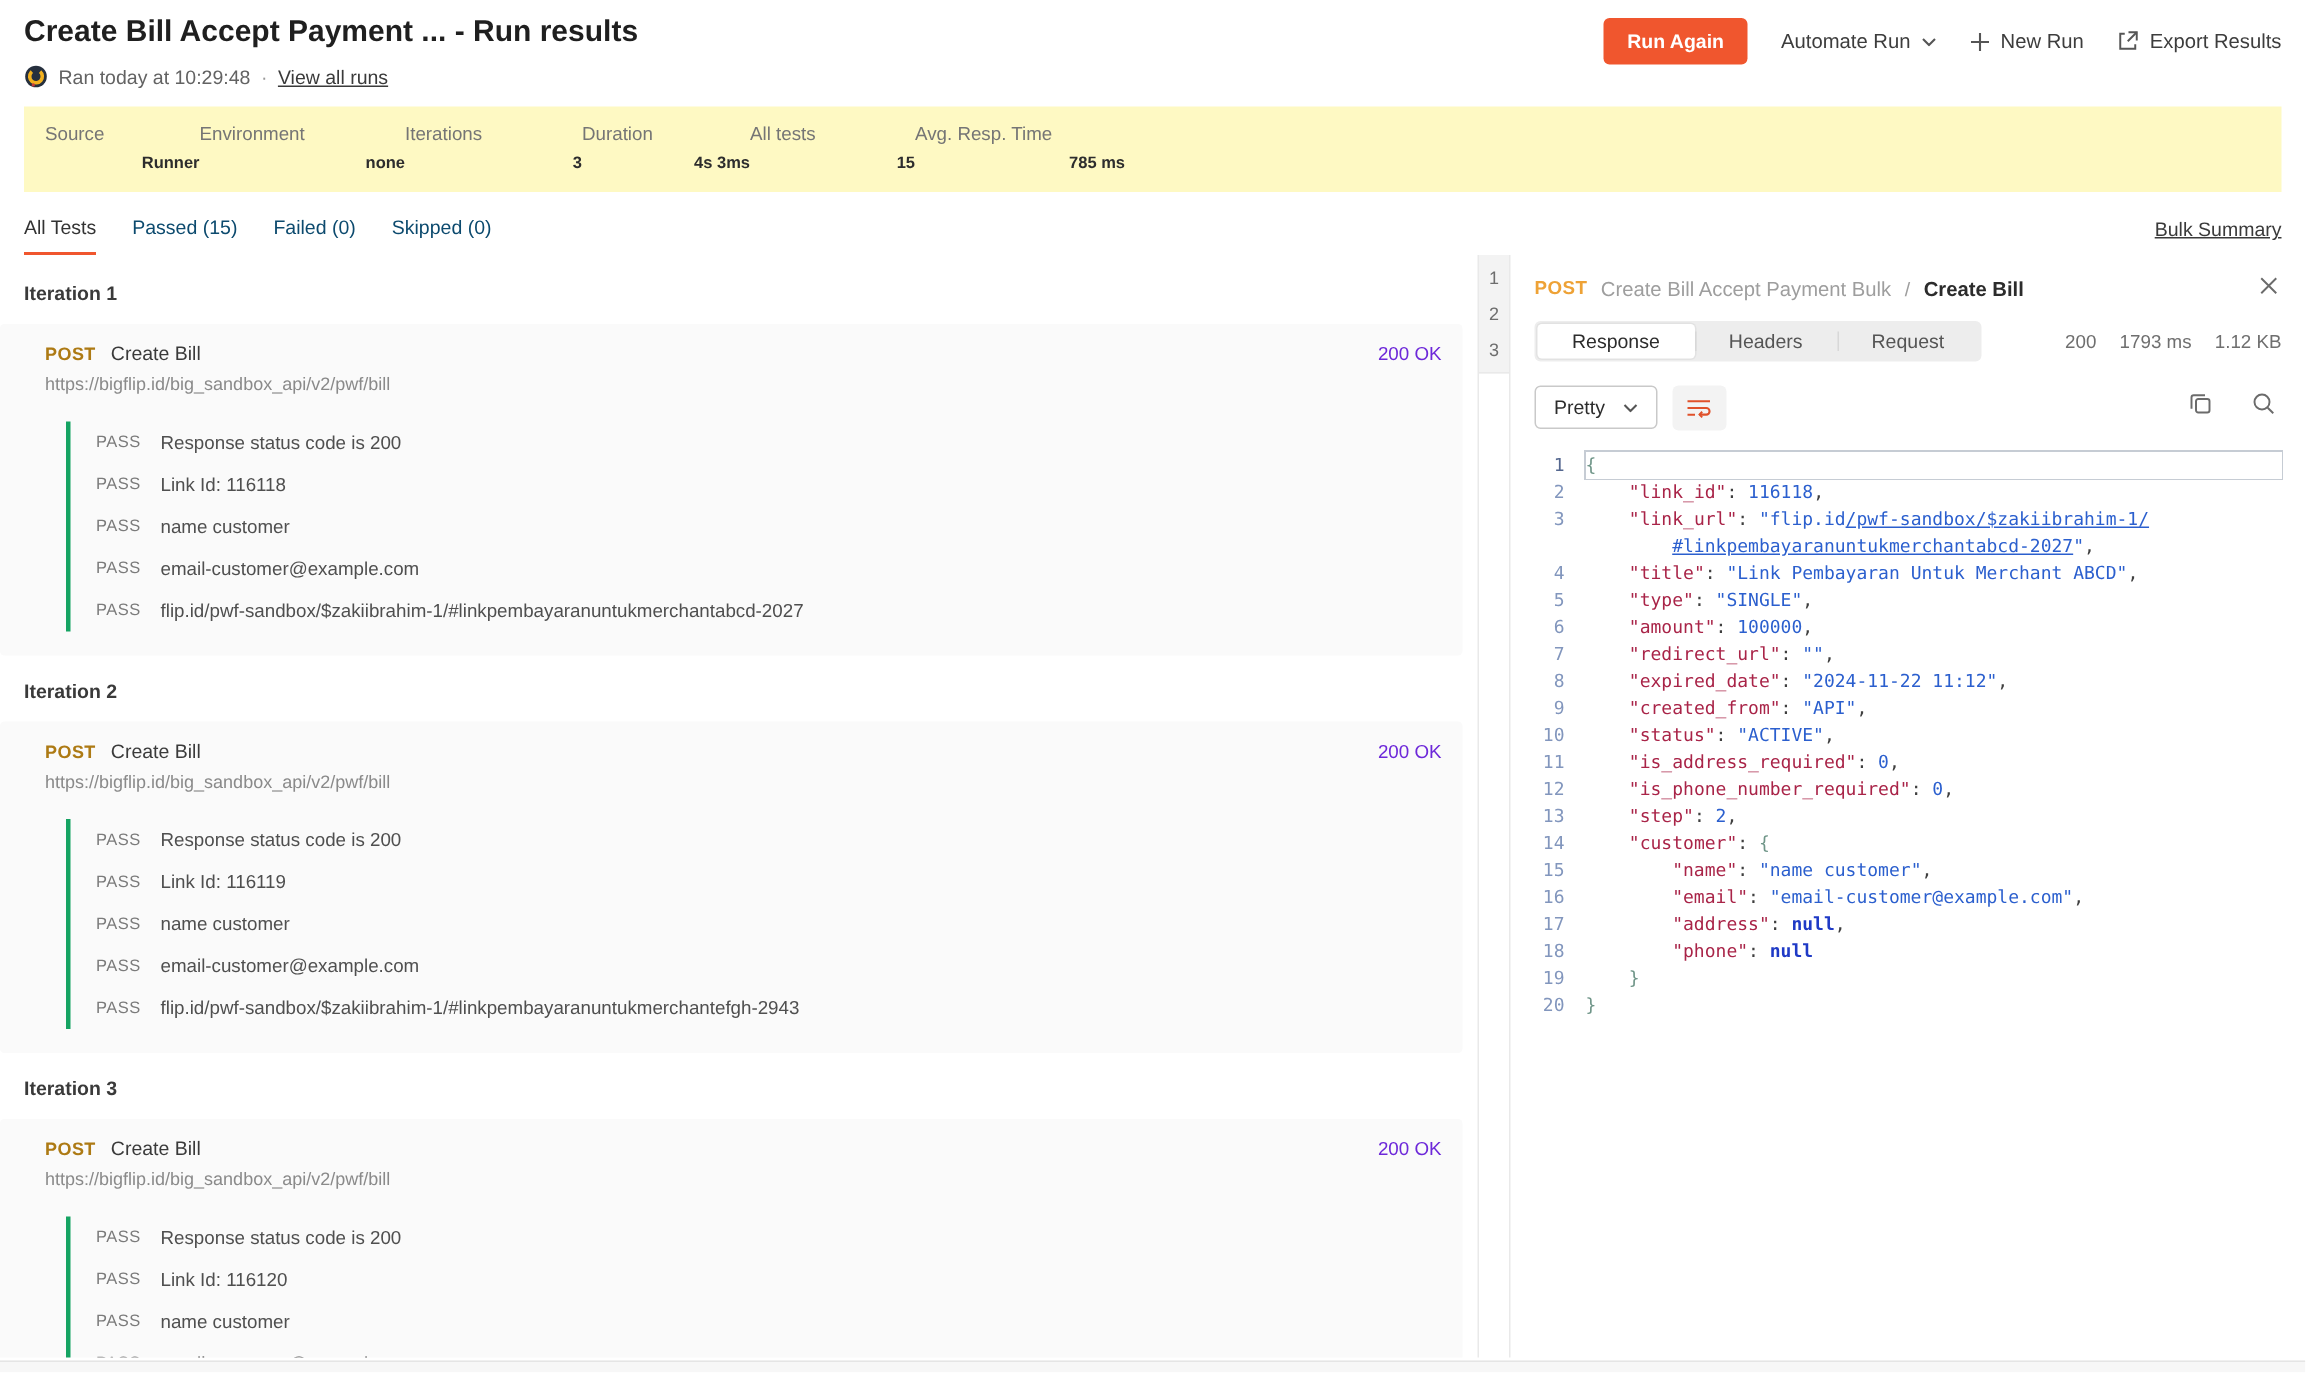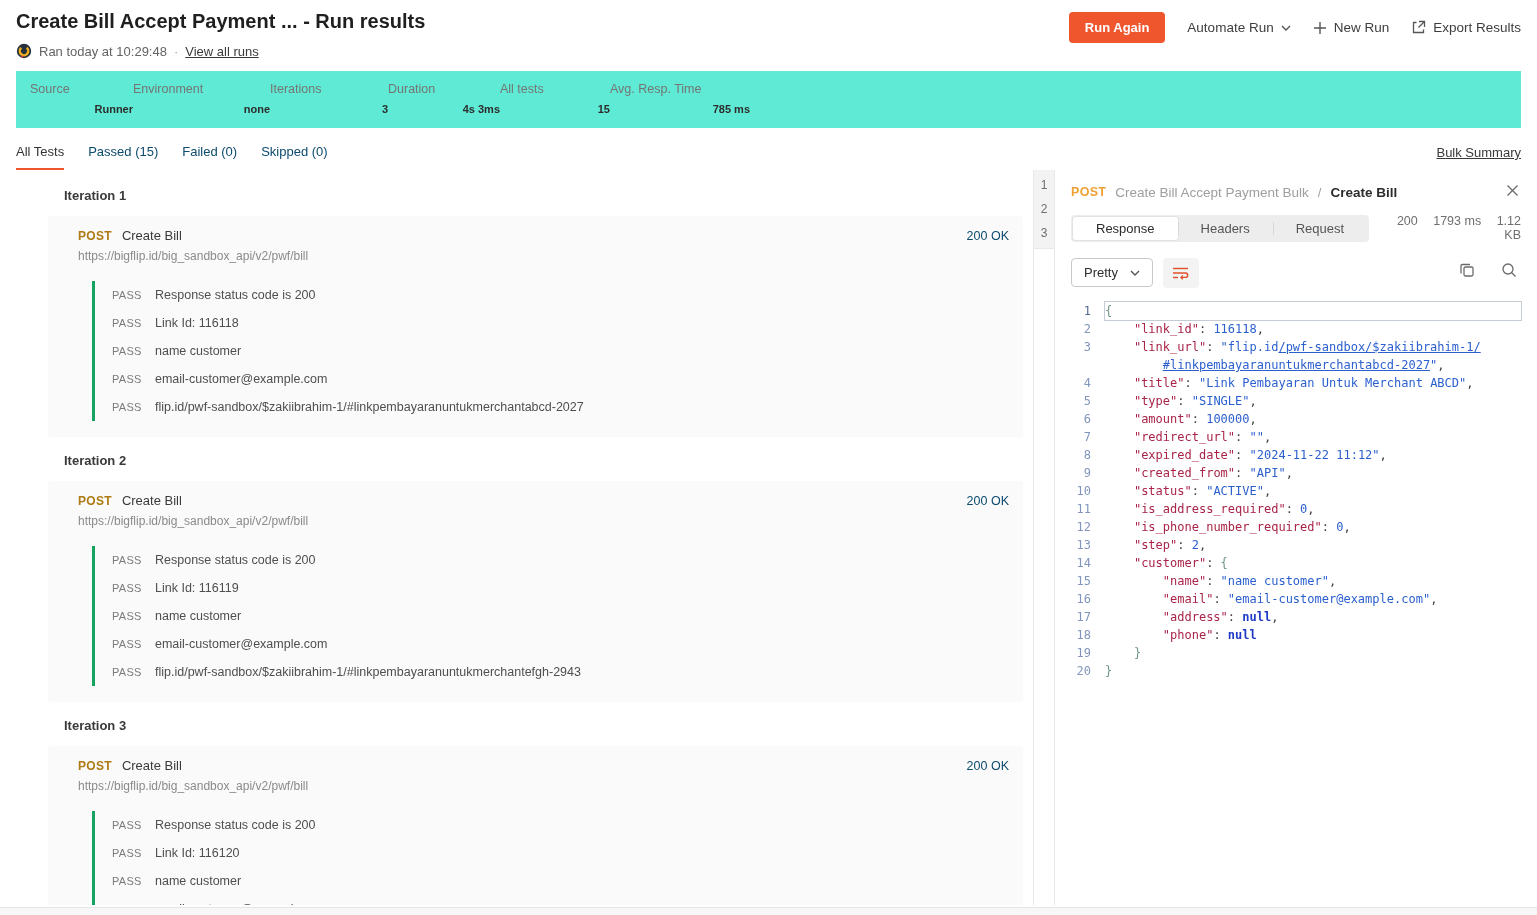--- a/index.html
+++ b/index.html
@@ -12,41 +12,41 @@
   .page-title { font-size:20px; font-weight:bold; color:#1f1f1f; }
   .run-meta { display:flex; align-items:center; gap:7px; margin-top:10px; font-size:13px; color:#636363; }
   .run-meta a { color:#3a3a3a; text-decoration:underline; cursor:pointer; }
   .dot { color:#9a9a9a; }
   .header-actions { display:flex; align-items:center; gap:22px; padding-top:2px; }
   .btn-primary { background:#f0562e; color:#fff; font-weight:bold; font-size:13px; border:none; border-radius:4px; padding:8px 16px; cursor:pointer; }
   .btn-text { display:flex; align-items:center; gap:7px; background:none; border:none; font-size:13.5px; color:#3d3d3d; cursor:pointer;text-align:right; }
   .icon { display:inline-flex; align-items:center; justify-content:center; }
 
   
-  .summary-bar { display:flex; margin:12px 16px 0 16px; background:#5eead4; padding:11px 14px 13px 14px; }
+  .summary-bar { display:flex; margin:12px 16px 0 16px; background:#fef9c3; padding:11px 14px 13px 14px; }
   .stat { display:flex; flex-direction:column; gap:7px; }
   .stat-label { font-size:12.5px; color:#757575; }
   .stat-value { font-size:11px; font-weight:bold; color:#2d2d2d;text-align:right; }
 
   
   .tabs-row { display:flex; align-items:center; margin:16px 16px 0 16px; }
   .tabs { display:flex; gap:24px; flex:1; }
   .tab { font-size:13px; color:#0c4a6e; padding-bottom:9px; cursor:pointer; border-bottom:2px solid transparent; }
   .tab.active { color:#333; border-bottom-color:#f0562e; }
   .view-summary { font-size:13px; color:#3a3a3a; text-decoration:underline; cursor:pointer; padding-bottom:9px; }
 
   
   .main { display:flex; height:735px; }
-  .left-panel { width:985px; padding:12px 10px 0 16px; overflow:hidden;margin-left:48px; }
+  .left-panel { width:985px; padding:12px 10px 0 16px; overflow:hidden; }
   .iter-title { font-size:13px; font-weight:bold; color:#3a3a3a; margin:6px 0 13px 0; }
   .req-card { background:#fafafa; border-radius:3px; padding:12px 14px 16px 14px; margin-bottom:16px; margin-left:-16px; padding-left:30px; }
   .req-head { display:flex; align-items:baseline; }
   .req-method { font-size:12px; font-weight:bold; color:#ad7a14; letter-spacing:.3px; margin-right:10px; }
   .req-name { font-size:13px; color:#3a3a3a; flex:1; }
-  .req-status { font-size:12.5px; color:#0c4a6e; }
+  .req-status { font-size:12.5px; color:#6d28d9; }
   .req-url { font-size:12px; color:#8a8a8a; margin-top:6px; }
   .tests { margin:18px 0 0 14px; border-left:3px solid #15a362; padding-left:17px; }
   .test-row { display:flex; align-items:center; height:28px; }
   .test-result { width:43px; font-size:11px; color:#7b7b7b; letter-spacing:.3px; }
   .test-name { font-size:12.5px; color:#4f4f4f; }
 
   
   .iter-strip { width:22px; border-left:1px solid #e9e9e9; border-right:1px solid #e9e9e9; }
   .strip-cells { background:#f3f3f3; border-bottom:1px solid #e9e9e9; padding:3px 0; }
   .strip-cell { height:24px; display:flex; align-items:center; justify-content:center; font-size:12px; color:#6e6e6e; cursor:pointer; }

